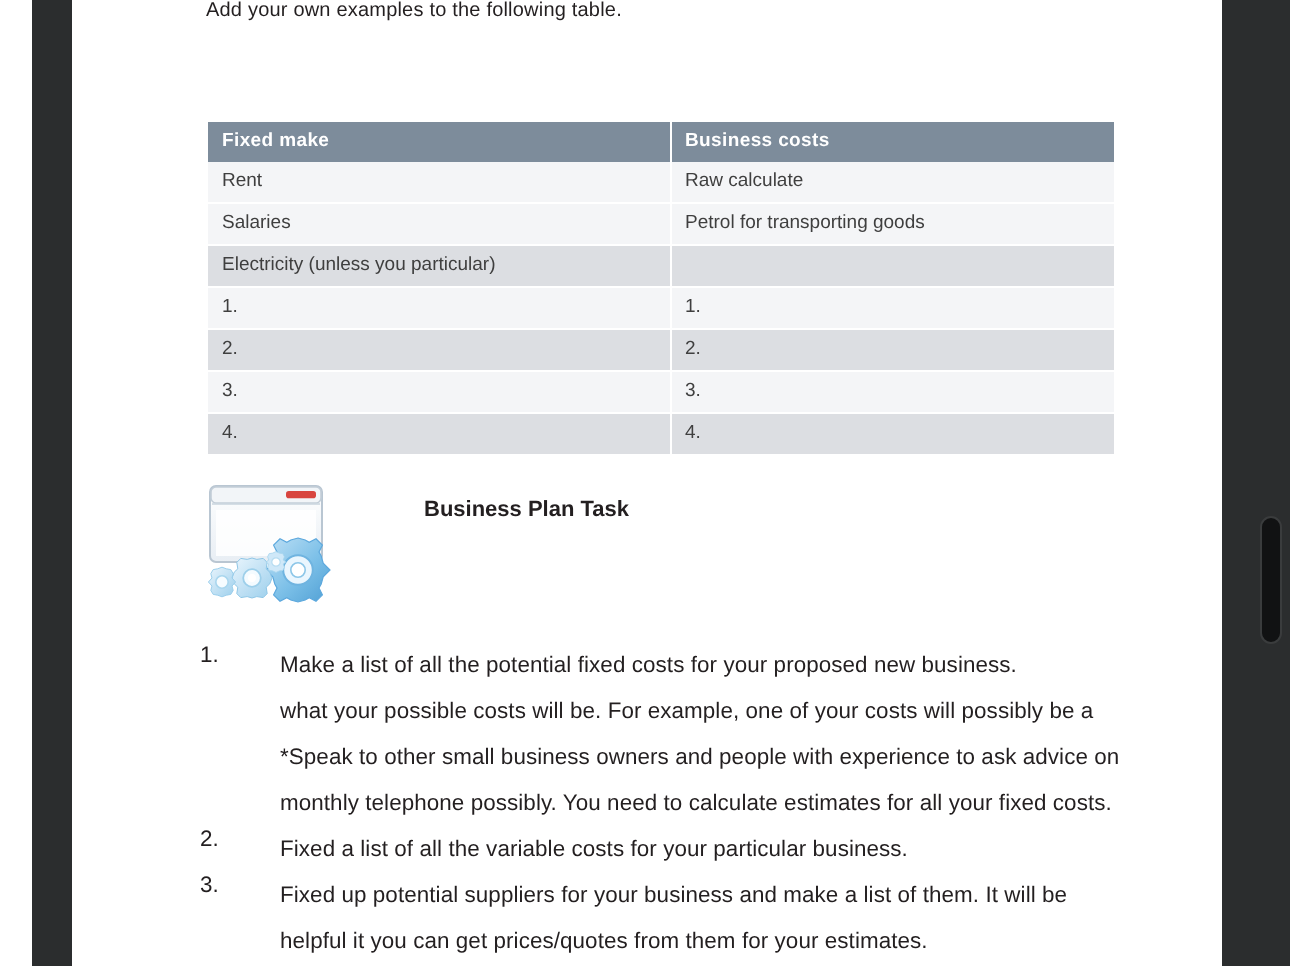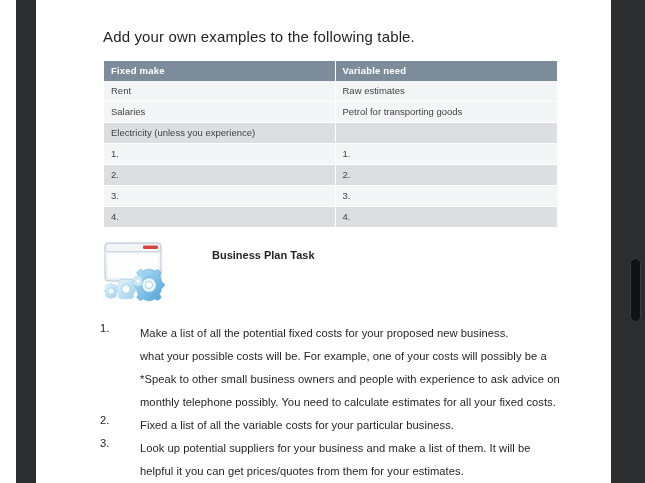--- a/index.html
+++ b/index.html
@@ -57,22 +57,22 @@
     position: absolute;
     left: 36px; top: 0;
     width: 575px; height: 483px;
     background: #ffffff;
     overflow: hidden;
   }
 
   #intro-line {
     position: absolute;
     left: 67px;
-    top: 28px;
-    font-size: 15px;
+    top: 0;
+    font-size: 10px;
     color: #231f20;
     letter-spacing: 0.01em;
     white-space: nowrap;
   }
 
   
   #costs-table {
     position: absolute;
     left: 68px;
     top: 61px;
@@ -182,34 +182,34 @@
     <div id="intro-line">Add your own examples to the following table.</div>
 
     <table id="costs-table">
       <colgroup>
           <col class="c1">
           <col class="c2">
         </colgroup>
       <thead>
         <tr>
           <th>Fixed make</th>
-          <th>Variable need</th>
+          <th>Business costs</th>
         </tr>
       </thead>
       <tbody id="costs-table-body">
         <tr class="odd">
           <td>Rent</td>
-          <td>Raw estimates</td>
+          <td>Raw calculate</td>
         </tr>
         <tr class="odd">
           <td>Salaries</td>
           <td>Petrol for transporting goods</td>
         </tr>
         <tr class="even">
-          <td>Electricity (unless you experience)</td>
+          <td>Electricity (unless you particular)</td>
           <td></td>
         </tr>
         <tr class="odd">
           <td>1.</td>
           <td>1.</td>
         </tr>
         <tr class="even">
           <td>2.</td>
           <td>2.</td>
         </tr>
@@ -301,21 +301,21 @@
       <div class="task-row">
         <div class="task-num">2.</div>
         <div class="task-lines">
           <div class="task-line">Fixed a list of all the variable costs for your particular business.</div>
         </div>
       </div>
 
       <div class="task-row">
         <div class="task-num">3.</div>
         <div class="task-lines">
-          <div class="task-line">Look up potential suppliers for your business and make a list of them. It will be</div>
+          <div class="task-line">Fixed up potential suppliers for your business and make a list of them. It will be</div>
           <div class="task-line">helpful it you can get prices/quotes from them for your estimates.</div>
         </div>
       </div>
 
     </div>
 
   </div>
 
   <div id="right-dark-bar"></div>
   <div id="scroll-thumb"></div>

